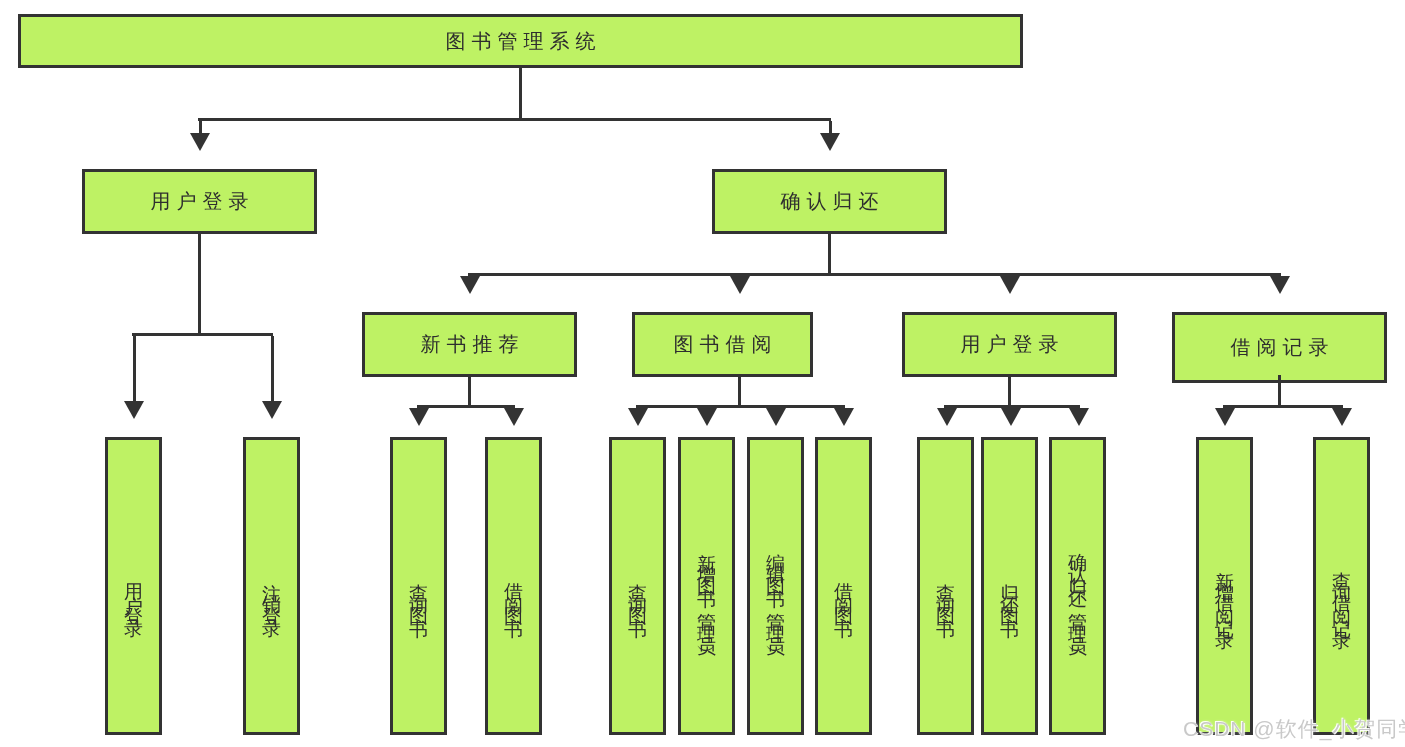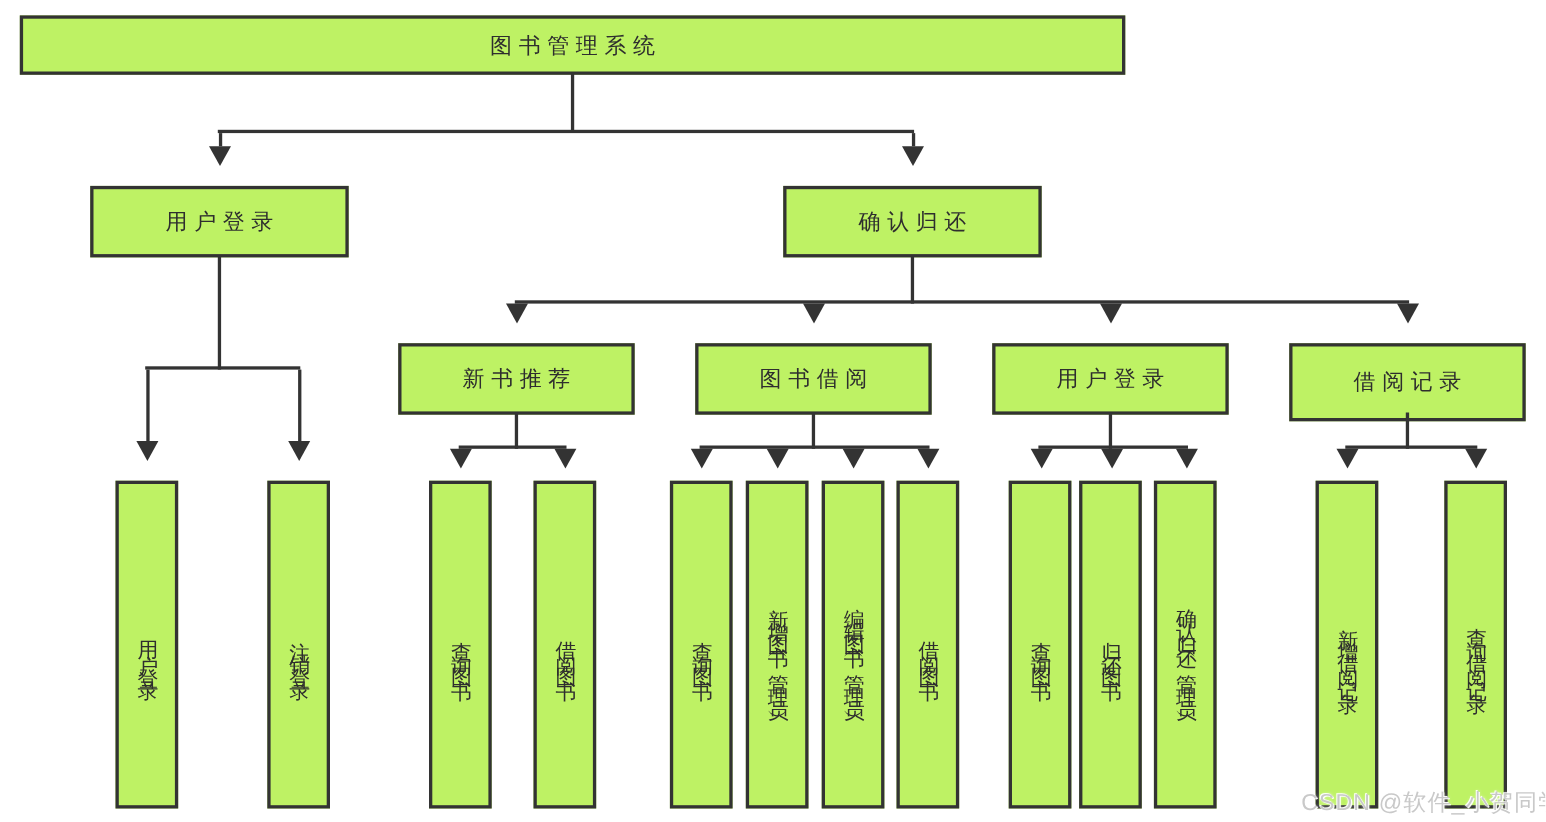--- a/index.html
+++ b/index.html
@@ -84,21 +84,21 @@
       <div class="head"></div>
     </div>
   <div class="arrow" style="left:1270px;top:276px;height:36px">
       <div class="stem"></div>
       <div class="head"></div>
     </div>
 
   <div class="node h" style="left:362px;top:312px;width:215px;height:65px">
     <span>新书推荐</span>
   </div>
-  <div class="node h" style="left:632px;top:312px;width:215px;height:65px">
+  <div class="node h" style="left:632px;top:312px;width:181px;height:65px">
     <span>图书借阅</span>
   </div>
   <div class="node h" style="left:902px;top:312px;width:215px;height:65px">
     <span>用户登录</span>
   </div>
   <div class="node h" style="left:1172px;top:312px;width:215px;height:71px">
     <span>借阅记录</span>
   </div>
 
   <div class="vline" style="left:468px;top:375px;height:33px"></div>

